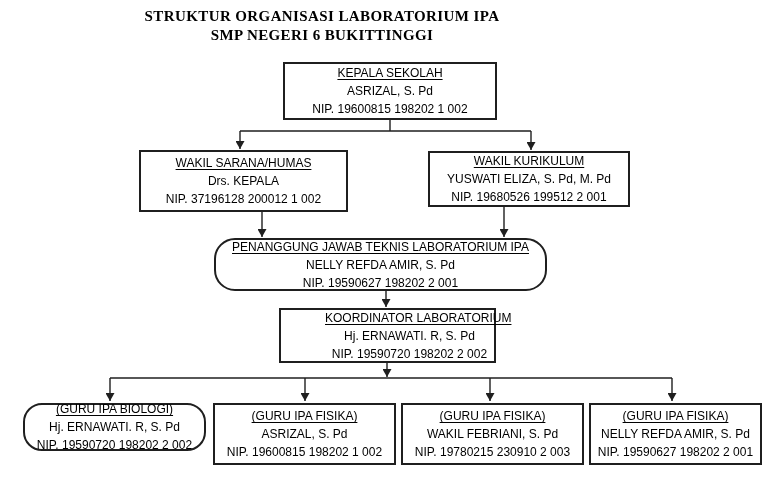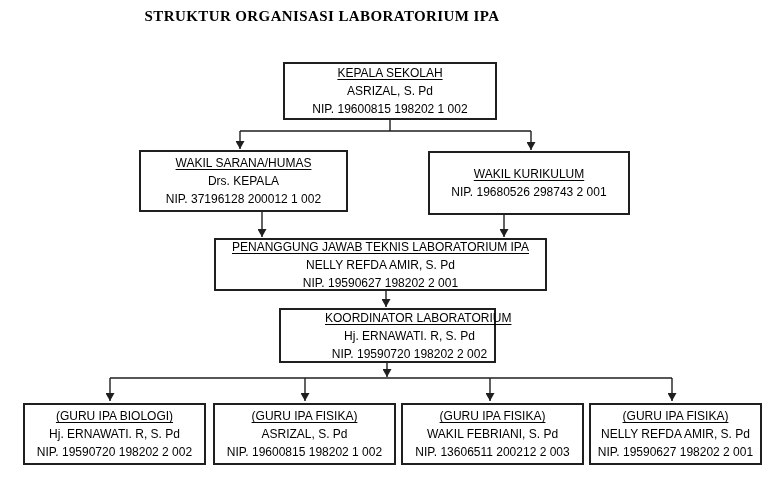--- a/index.html
+++ b/index.html
@@ -37,37 +37,38 @@
     justify-content:center;
     text-align:center;
     font-size:12px;
     line-height:18px;
     white-space:nowrap;
   }
   .node .role{text-decoration:underline;text-underline-offset:2px;}
   
   .n-kepala      {left:283px;top:62px; width:214px;height:58px;justify-content:space-between;}
   .n-sarana      {left:139px;top:150px;width:209px;height:62px;}
-  .n-kurikulum   {left:428px;top:151px;width:202px;height:64px;}
-  .n-penanggung  {left:214px;top:238px;width:333px;height:53px;}
+  .n-kurikulum   {left:428px;top:151px;width:202px;height:56px;}
+  .n-penanggung  {left:214px;top:238px;width:333px;height:53px;border-radius:21px;}
   .n-koordinator {left:279px;top:308px;width:217px;height:55px;padding-left:44px;}
-  .n-guru1       {left:23px; top:403px;width:183px;height:62px;}
+  .n-guru1       {left:23px; top:403px;width:183px;height:48px;border-radius:19px;}
   .n-guru2       {left:213px;top:403px;width:183px;height:62px;}
   .n-guru3       {left:401px;top:403px;width:183px;height:62px;}
   .n-guru4       {left:589px;top:403px;width:173px;height:62px;}
   svg line, svg path{stroke:var(--line);stroke-width:1.4;fill:none;}
   svg .arrowhead{fill:var(--line);stroke:none;}
 </style>
 </head>
 <body>
 
 <div class="canvas">
 
   <div class="title">
     <div>STRUKTUR ORGANISASI LABORATORIUM IPA</div>
+    <div>SMP NEGERI 6 BUKITTINGGI</div>
   </div>
 
   <svg class="connectors" width="768" height="489" viewBox="0 0 768 489">
     <defs>
       <marker id="arrow" markerUnits="userSpaceOnUse" markerWidth="9" markerHeight="9" refX="8" refY="4.5" orient="auto">
         <path class="arrowhead" d="M0,0 L8,4.5 L0,9 Z"></path>
       </marker>
     </defs>
 
     <path d="M390,120 V131 M240,131 H531"></path>
@@ -94,21 +95,22 @@
   </div>
 
   <div class="node n-sarana">
     <div class="role">WAKIL SARANA/HUMAS</div>
     <div class="person">Drs. KEPALA</div>
     <div class="nip">NIP. 37196128 200012 1 002</div>
   </div>
 
   <div class="node n-kurikulum">
     <div class="role">WAKIL KURIKULUM</div>
-    <div class="nip">NIP. 19680526 298743 2 001</div>
+    <div class="person">YUSWATI ELIZA, S. Pd, M. Pd</div>
+    <div class="nip">NIP. 19680526 199512 2 001</div>
   </div>
 
   <div class="node n-penanggung">
     <div class="role">PENANGGUNG JAWAB TEKNIS LABORATORIUM IPA</div>
     <div class="person">NELLY REFDA AMIR, S. Pd</div>
     <div class="nip">NIP. 19590627 198202 2 001</div>
   </div>
 
   <div class="node n-koordinator">
     <div class="role">KOORDINATOR LABORATORIUM</div>
@@ -124,21 +126,21 @@
 
   <div class="node n-guru2">
     <div class="role">(GURU IPA FISIKA)</div>
     <div class="person">ASRIZAL, S. Pd</div>
     <div class="nip">NIP. 19600815 198202 1 002</div>
   </div>
 
   <div class="node n-guru3">
     <div class="role">(GURU IPA FISIKA)</div>
     <div class="person">WAKIL FEBRIANI, S. Pd</div>
-    <div class="nip">NIP. 13606511 200212 2 003</div>
+    <div class="nip">NIP. 19780215 230910 2 003</div>
   </div>
 
   <div class="node n-guru4">
     <div class="role">(GURU IPA FISIKA)</div>
     <div class="person">NELLY REFDA AMIR, S. Pd</div>
     <div class="nip">NIP. 19590627 198202 2 001</div>
   </div>
 
 </div>
 

